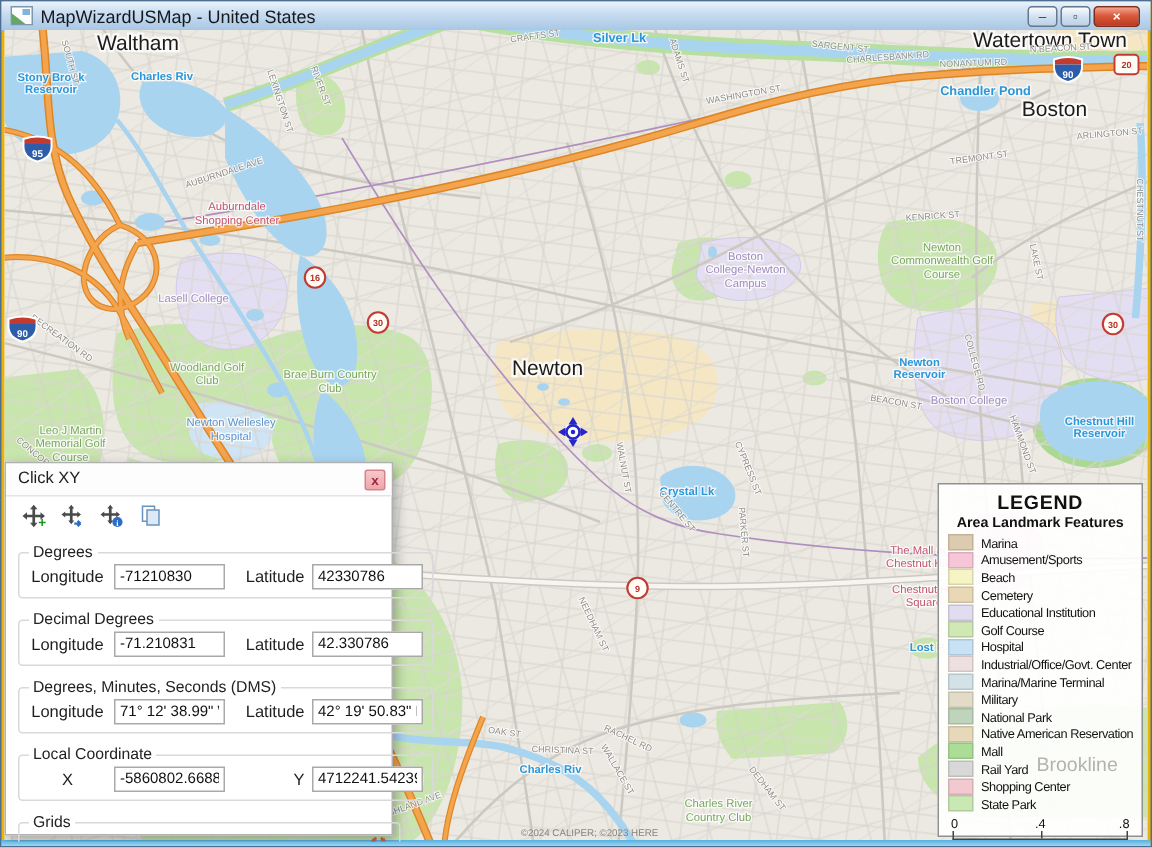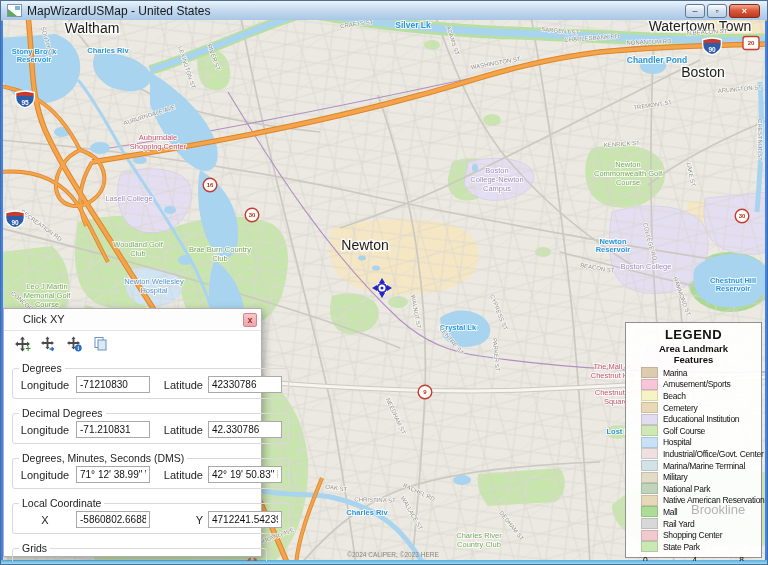--- a/index.html
+++ b/index.html
@@ -1,17 +1,17 @@
 <!DOCTYPE html>
 <html><head>
 <meta charset="utf-8">
 <style>
   html,body{margin:0;padding:0;width:768px;height:565px;overflow:hidden;
     font-family:"Liberation Sans",sans-serif;}
-  .window{position:relative;width:768px;height:565px;background:#3b82f6;
+  .window{position:relative;width:768px;height:565px;background:#eab308;
     box-shadow:inset 0 0 0 1px #4d6e90;}
   
   .titlebar{position:absolute;left:1px;top:1px;right:1px;height:19px;
     background:linear-gradient(#eaf3fb,#c6dbf0 45%,#a9c7e4);
     display:flex;align-items:center;border-bottom:1px solid #8fb2d4;}
   .app-icon{width:13px;height:11px;margin:0 5px 0 6px;background:#fdfdfd;border:1px solid #7d97ae;
     position:relative;overflow:hidden;}
   .app-icon::before{content:"";position:absolute;left:0;bottom:0;width:0;height:0;
     border-left:9px solid #62a860;border-top:7px solid transparent;}
   .app-icon::after{content:"";position:absolute;right:1px;top:1px;width:5px;height:4px;background:#7fb4e0;}
@@ -37,21 +37,21 @@
   .ml.park{font-size:7.5px;fill:#79a75d;}
   .ml.edu{font-size:7.5px;fill:#9f8bbd;}
   .ml.poi{font-size:7.5px;fill:#c2556e;}
   .ml.hosp{font-size:7.5px;fill:#5b94cc;}
   .ml.st{font-size:6px;fill:#8f8d85;stroke-width:1.3px;}
   .ml.copyright{font-size:6.5px;fill:#87857e;stroke:none;font-weight:normal;}
   .brookline{position:absolute;left:688px;top:482px;font-size:13px;color:#b4b2ae;z-index:30;}
   
   .clickxy{position:absolute;left:0;top:288px;width:257px;height:247px;background:#fff;
     border:1px solid #b0b0b0;box-shadow:2px 3px 8px rgba(0,0,0,.3);z-index:40;font-size:11px;color:#1e1e1e;}
-  .cx-title{height:21px;line-height:21px;padding-left:19px;background:#fdfdfd;
+  .cx-title{height:21px;line-height:21px;padding-left:8px;background:#fdfdfd;
     border-bottom:1px solid #e4e4e4;font-size:11px;}
   .cx-close{position:absolute;right:4px;top:4px;width:14px;height:14px;border:1px solid #d4858c;
     border-radius:2px;background:linear-gradient(#f6c7ca,#eda6ab);color:#9e2733;font-size:9px;
     line-height:12px;text-align:center;padding:0;font-weight:bold;}
   .cx-toolbar{display:flex;gap:8px;padding:5px 0 1px 9px;}
   .cx-tool{width:18px;height:17px;border:none;background:transparent;padding:0;}
   .clickxy fieldset{margin:8px 8px 0;border:1px solid #d9d9d9;border-radius:3px;
     padding:1px 6px 5px;}
   .clickxy legend{font-size:10.5px;padding:0 3px;color:#222;}
   .cx-row{display:flex;align-items:center;margin-top:1px;}
@@ -60,21 +60,21 @@
   .clickxy input{height:15px;border:1px solid #a9a9a9;font-size:10px;padding:0 3px;
     font-family:"Liberation Sans",sans-serif;color:#111;}
   .cx-in{width:66px;}
   .cx-wide{width:168px;}
   .tools-row{text-align:right;height:15px;margin-top:1px;}
   .grids-tool{border:none;background:transparent;font-size:13px;color:#a85a40;padding:0 2px;line-height:14px;}
   .w3w-lbl{width:60px;text-align:right;margin-right:5px;}
   
   .legend{position:absolute;left:622px;top:302px;width:137px;height:236px;z-index:20;
     background:rgba(255,255,255,.93);border:1px solid #909090;box-sizing:border-box;
-    padding:4px 15px 2px;color:#111;}
+    padding:4px 6px 2px;color:#111;}
   .lg-title{text-align:center;font-weight:bold;font-size:13px;letter-spacing:.5px;}
   .lg-sub{text-align:center;font-weight:bold;font-size:9.5px;margin:1px 0 2px;}
   .lg-item{display:flex;align-items:center;height:11.6px;}
   .lg-swatch{width:15px;height:9px;margin-right:5px;border:1px solid rgba(0,0,0,.12);flex:none;}
   .lg-label{font-size:8.5px;letter-spacing:-.3px;white-space:nowrap;}
   .lg-scale{margin-top:2px;}
   .lg-ticks{position:relative;height:10px;font-size:8.5px;}
   .lg-ticks .t0{position:absolute;left:2px;}
   .lg-ticks .t1{position:absolute;left:50%;transform:translateX(-50%);}
   .lg-ticks .t2{position:absolute;right:2px;}

